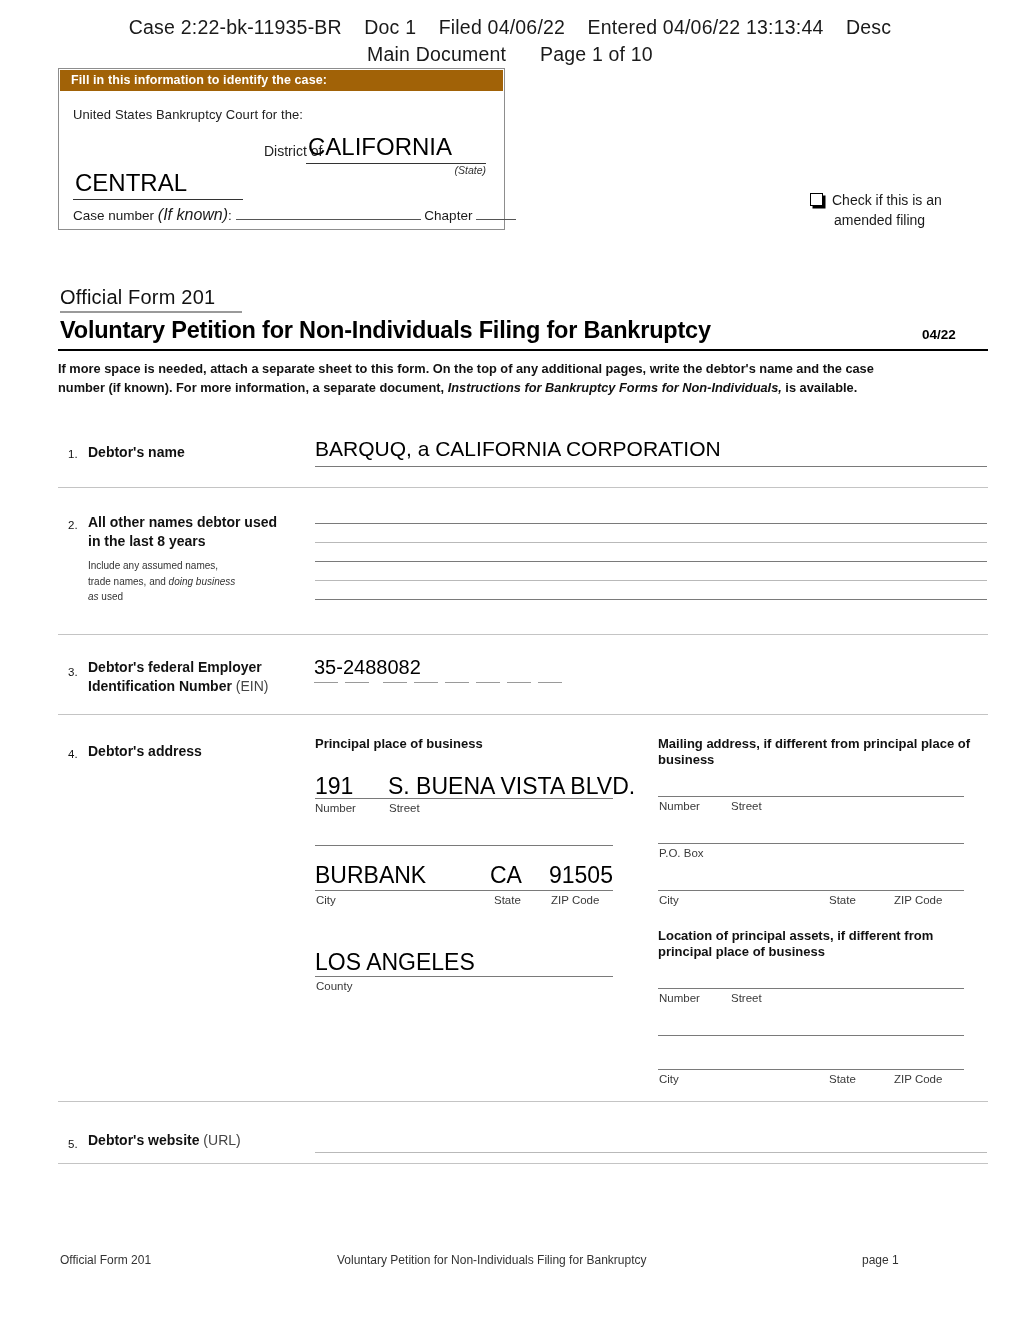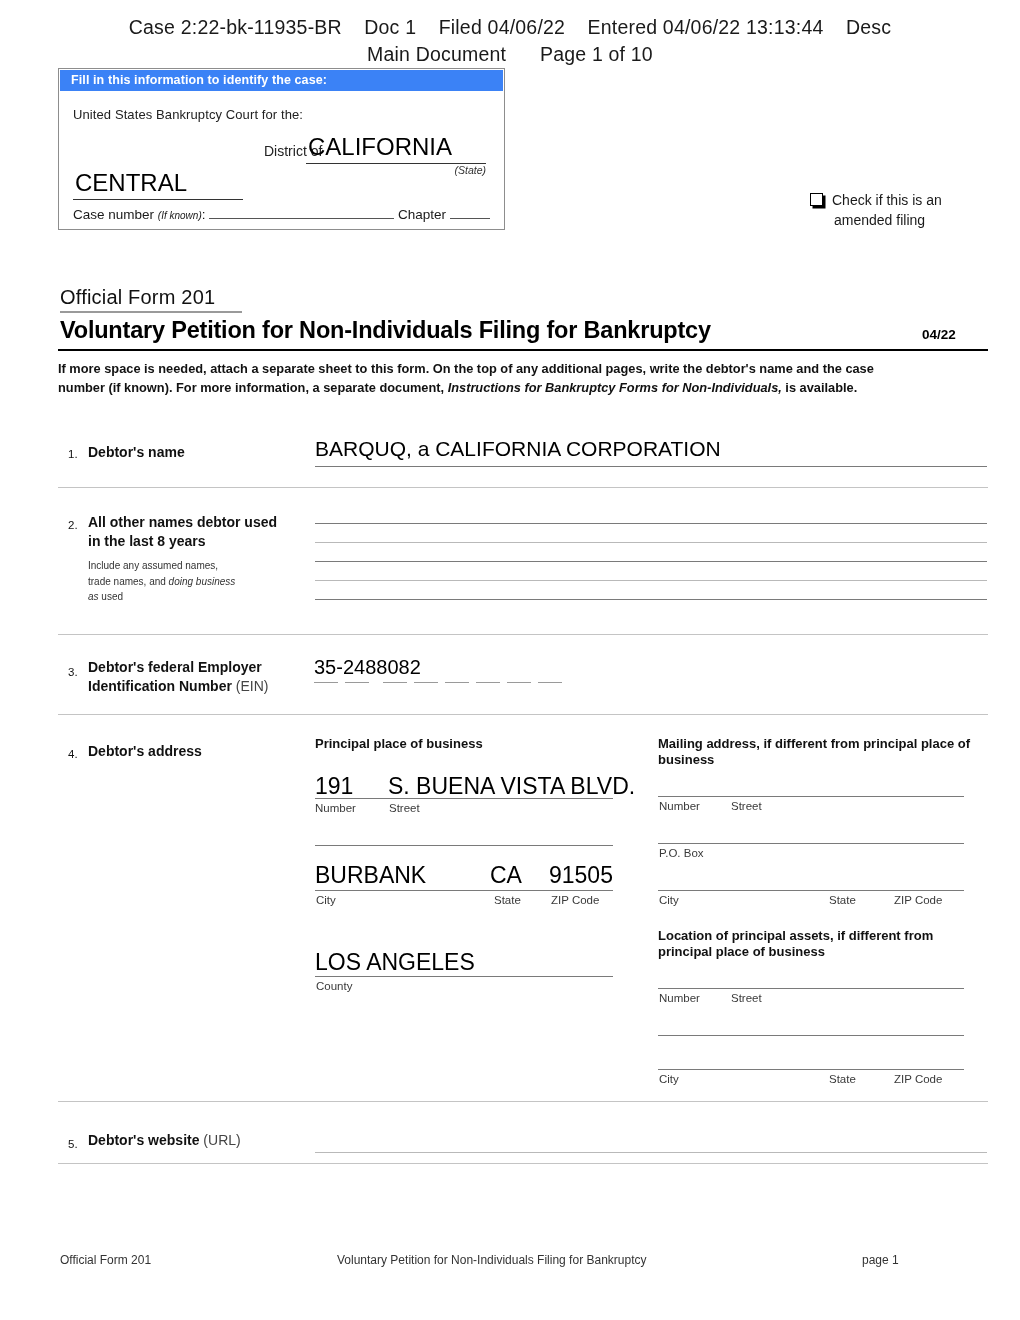--- a/index.html
+++ b/index.html
@@ -28,21 +28,21 @@
 
   
   .case-box {
     position: absolute;
     left: 58px; top: 68px;
     width: 447px; height: 162px;
     border: 1px solid #8d8d8d;
     background: #fff;
   }
   .case-box-title {
-    background: #3b82f6;
+    background: #a16207;
     color: #fff;
     font-size: 12.5px;
     font-weight: bold;
     height: 21px;
     line-height: 21px;
     padding-left: 11px;
     margin: 1px 1px 0 1px;
     letter-spacing: 0.1px;
   }
   .case-body { padding: 16px 14px 0 14px; position: relative; height: 139px; }
@@ -90,21 +90,21 @@
     font-style: italic;
   }
   .case-number-row {
     position: absolute;
     left: 14px; top: 115px;
     width: 420px;
     font-size: 13.5px;
     color: #1a1a1a;
     white-space: nowrap;
   }
-  .case-number-row .ital { font-style: italic; font-size: 10px; }
+  .case-number-row .ital { font-style: italic; font-size: 16px; }
   .blank-ul {
     display: inline-block;
     border-bottom: 1px solid #555;
     height: 13px;
     vertical-align: baseline;
   }
 
   
   .amended {
     position: absolute;

